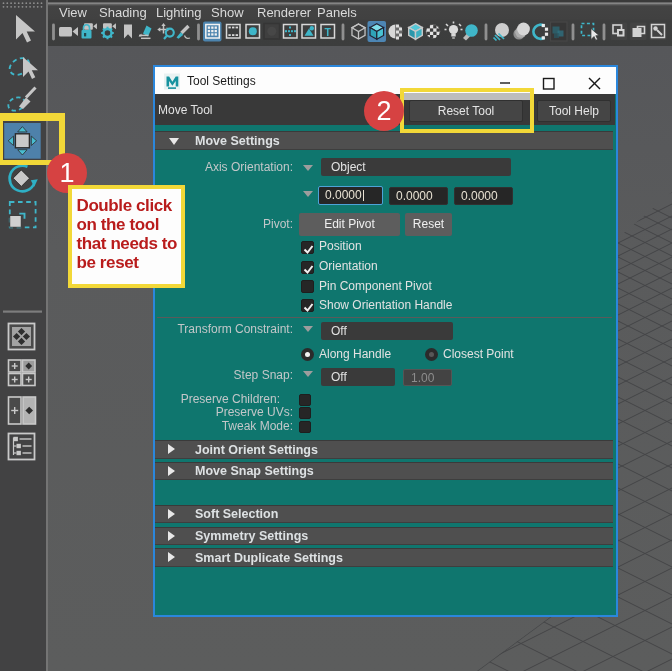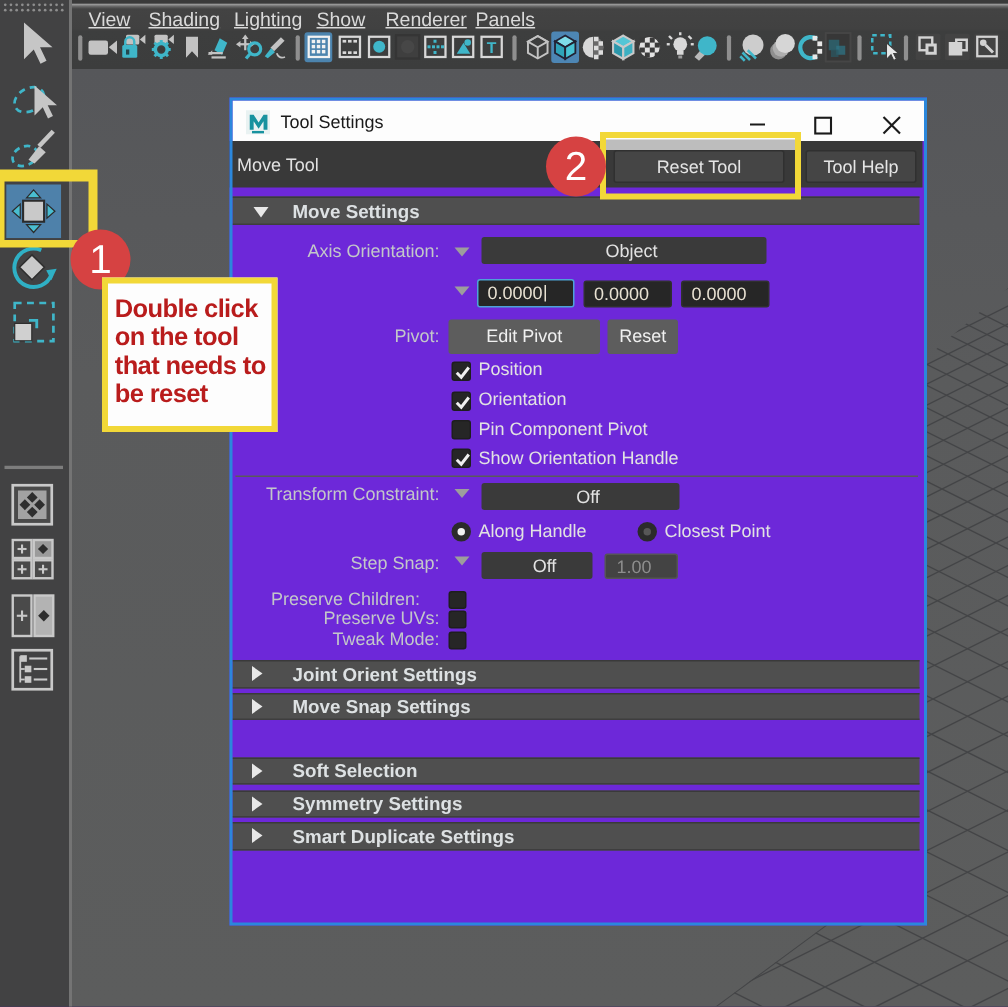--- a/index.html
+++ b/index.html
@@ -3,46 +3,46 @@
 <style>
 * { margin:0; padding:0; box-sizing:border-box; }
 html,body { width:672px; height:671px; overflow:hidden; background:#3b3b3b;
   font-family:"Liberation Sans", sans-serif; }
 .abs { position:absolute; }
 #viewport { position:absolute; left:46px; top:0; width:626px; height:671px;
   background:linear-gradient(180deg,#3b3b3b 0px,#3b3b3b 45px,#56575a 46px,#5a5b5c 250px,#5c5d5d 671px); }
 #topbar { position:absolute; left:46px; top:0; width:626px; height:46px;
   background:linear-gradient(180deg,#3a3a3a 0px,#3a3a3a 2px,#969696 3px,#616161 4.5px,#434343 6px,#414141 19px,#3d3e3e 21px,#3c3d3d 46px);
   border-left:1px solid #5e5e5e; }
-.menu { position:absolute; top:4.5px; font-size:13px; color:#dadada;text-decoration:underline; }
+.menu { position:absolute; top:4.5px; font-size:13px; color:#dadada; }
 #sidebar { position:absolute; left:0; top:0; width:46px; height:671px; background:#424243; }
 #sepline { position:absolute; left:46px; top:0; width:2px; height:671px; background:#747474; }
 #dialog { position:absolute; left:153px; top:65px; width:465px; height:552px;
-  background:#6d28d9; }
+  background:#0f766e; }
 .titlebar { position:absolute; left:2px; top:2px; width:461px; height:27px; background:#fdfdfd; }
 .dlgborder { position:absolute; left:0; top:0; right:0; bottom:0; border:2px solid #2b87dc; z-index:60; }
 .ttext { position:absolute; left:32px; top:7px; font-size:12px; color:#1a1a1a; }
 .mtrow { position:absolute; left:0; top:29px; width:462px; height:31px; background:#393939; }
 .lab { position:absolute; font-size:12px; color:#c3c7c9; white-space:nowrap; }
 .lab2 { position:absolute; font-size:12px; color:#e2e2e2; white-space:nowrap; }
 .btn { position:absolute; background:#454545; border:1px solid #303030; color:#e5e5e5;
   font-size:12px; text-align:center; line-height:20px; border-radius:2px; }
 .btn2 { position:absolute; background:#5d5d5d; color:#f0f0f0; font-size:12px;
   text-align:center; line-height:23px; border-radius:2px; }
 .hdr { position:absolute; left:2px; width:458px; height:18.5px; background:#4f4f4f;
   border-top:1px solid #3a3a3a; border-bottom:1px solid #3e3e3e; }
 .htext { position:absolute; left:40px; top:1.5px; font-size:12.5px; font-weight:bold; color:#dde1e3; }
 .trid { position:absolute; left:14px; top:6px; width:0; height:0;
   border-left:5.5px solid transparent; border-right:5.5px solid transparent; border-top:7px solid #e8e8e8; }
 .trir { position:absolute; left:13px; top:3px; width:0; height:0;
   border-top:5.5px solid transparent; border-bottom:5.5px solid transparent; border-left:7px solid #e8e8e8; }
 .ddtri { position:absolute; width:0; height:0; border-left:5px solid transparent;
   border-right:5px solid transparent; border-top:6px solid #9d9d9d; }
 .field { position:absolute; background:#3a3a3a; border-radius:2px; font-size:12px;
-  color:#e2e2e2; padding-left:10px; line-height:18px;text-align:center; }
+  color:#e2e2e2; padding-left:10px; line-height:18px; }
 .nfield { position:absolute; background:#262626; border:1px solid #303030; border-radius:2px;
   height:18px; font-size:12px; color:#e9e2d3; padding-left:6px; line-height:16px; }
 .nfield.foc { border:1.6px solid #4da3d8; height:19px; }
 .caret { display:inline-block; width:1px; height:11px; background:#e9e2d3; vertical-align:-2px; margin-left:1px; }
 .dfield { position:absolute; background:#434343; border:1px solid #555; border-radius:2px;
   font-size:12px; color:#8d8d8d; padding-left:7px; line-height:17px; }
 .cbox { position:absolute; width:13px; height:13px; background:#262626; border:1px solid #1e1e1e; border-radius:2px; }
 .cbox2 { position:absolute; width:12px; height:12px; background:#262626; border:1px solid #1e1e1e; border-radius:2px; }
 .radio { position:absolute; width:13px; height:13px; border-radius:50%; background:#2b2b2b; }
 .radio::after { content:""; position:absolute; left:4px; top:4px; width:5px; height:5px; border-radius:50%; }

